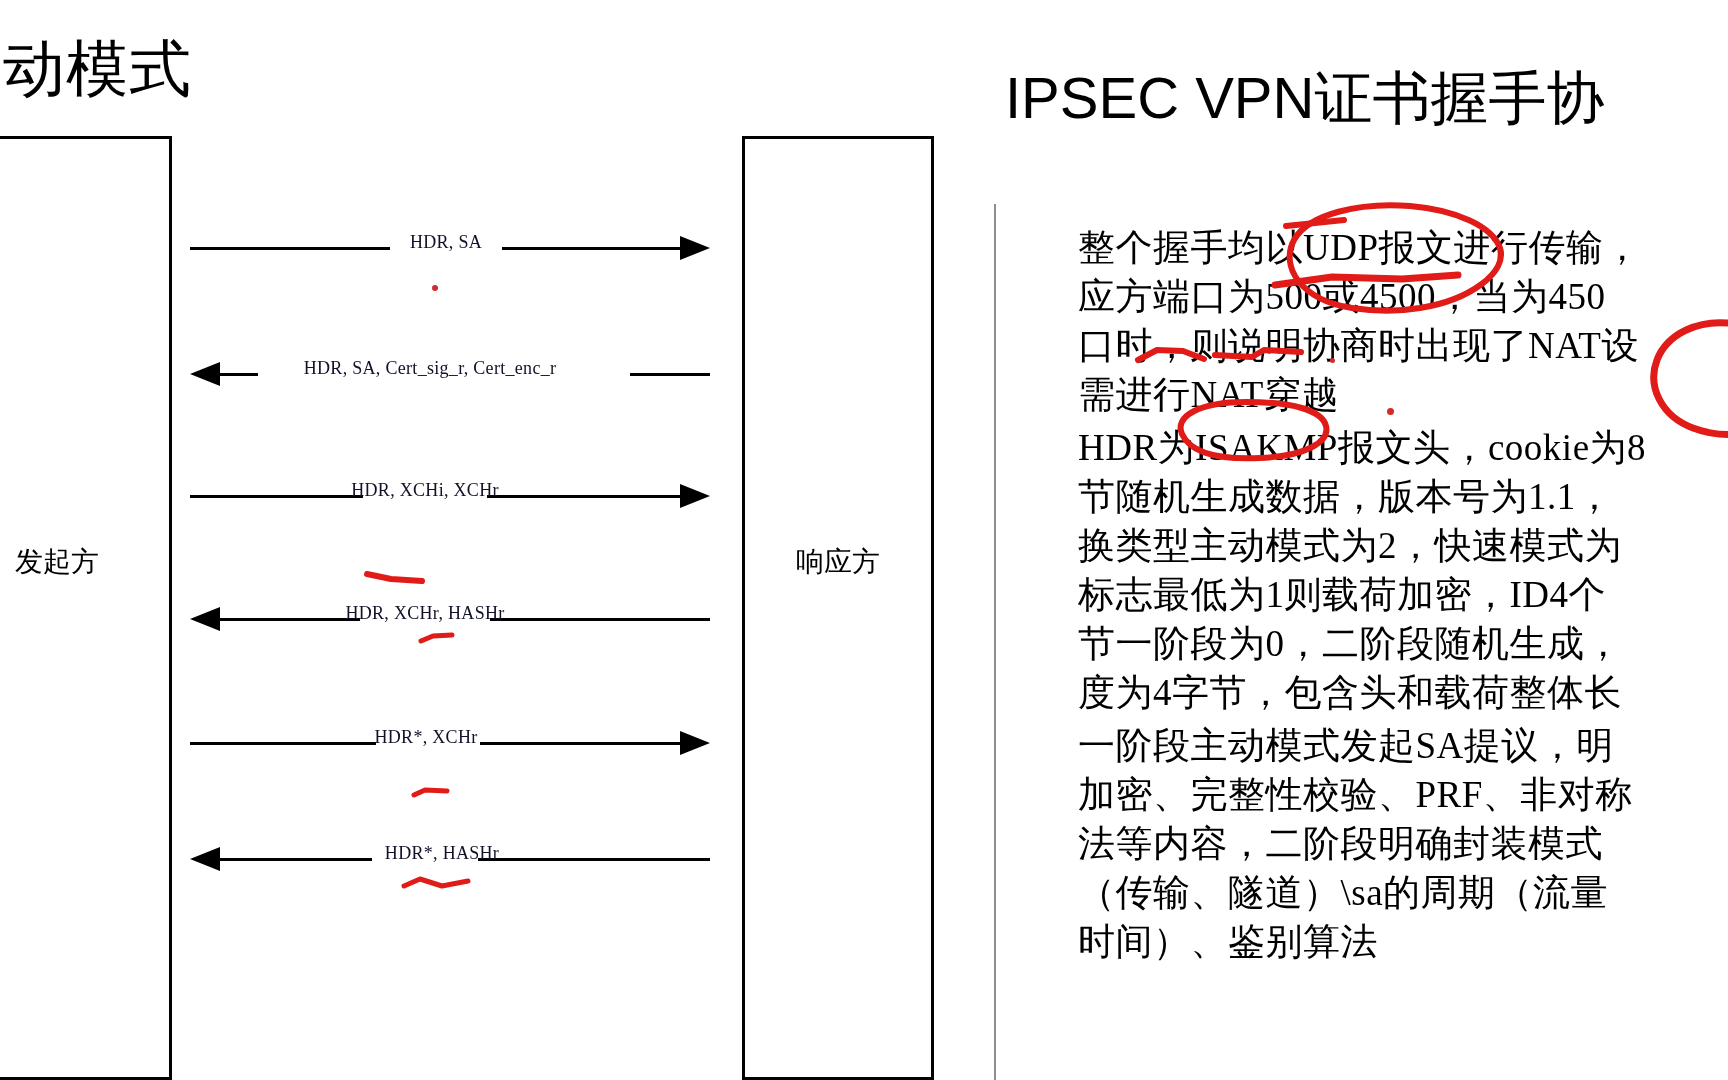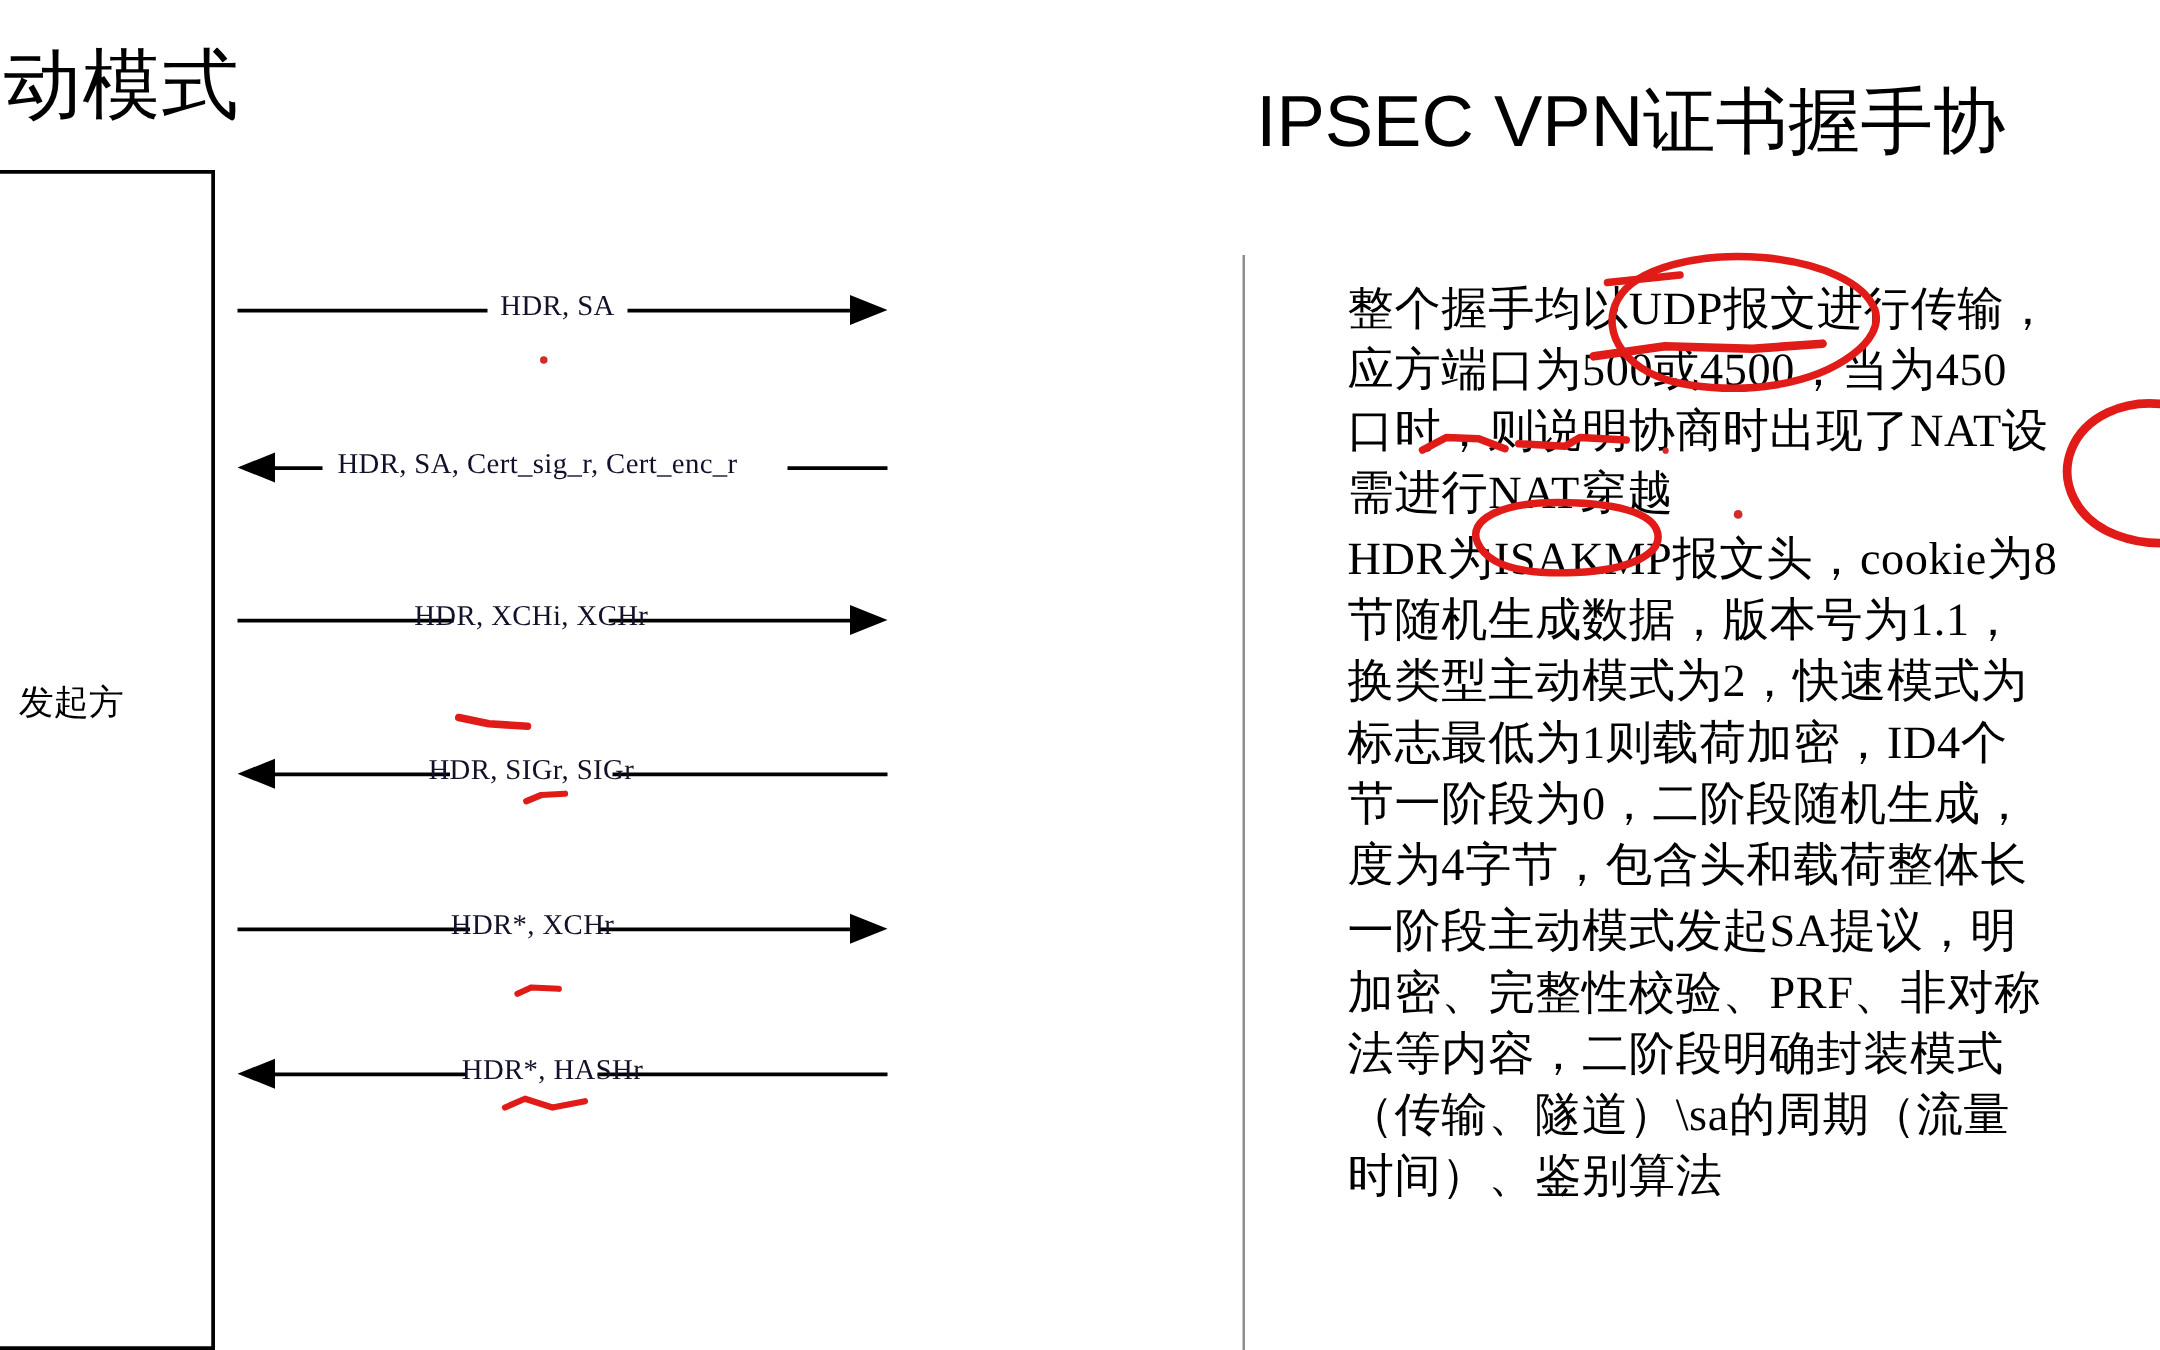--- a/index.html
+++ b/index.html
@@ -37,21 +37,21 @@
   .lifeline.responder .lifeline-label{top:404px;}
 
   
   .msg{position:absolute;height:0;}
   .msg .line-l,.msg .line-r{
     position:absolute;top:0;height:0;border-top:3px solid #000;
   }
   .msg .label{
     position:absolute;top:-15px;
     font-family:"Liberation Serif",serif;
-    font-size:23px;color:#11112a;white-space:nowrap;
+    font-size:18px;color:#11112a;white-space:nowrap;
     transform:translateX(-50%);letter-spacing:.3px;
   }
   .arrow-head{
     position:absolute;top:-11px;width:0;height:0;
     border-top:12px solid transparent;
     border-bottom:12px solid transparent;
   }
   .arrow-head.right{border-left:30px solid #000;}
   .arrow-head.left{border-right:30px solid #000;}
 
@@ -84,20 +84,23 @@
 <div class="slide">
 
   <div class="left-panel">
 
     <div class="left-title cut">主动模式</div>
 
     <div class="lifeline initiator">
       <div class="lifeline-label">发起方</div>
     </div>
 
+    <div class="lifeline responder">
+      <div class="lifeline-label">响应方</div>
+    </div>
 
     <div class="msg" style="left:190px;top:247px;width:520px;">
       <div class="line-l" style="left:0;width:200px;"></div>
       <div class="line-r" style="left:312px;width:178px;"></div>
       <div class="arrow-head right" style="left:490px;"></div>
       <div class="label" style="left:256px;">HDR, SA</div>
     </div>
     <div class="reddot" style="left:432px;top:285px;"></div>
 
     <div class="msg" style="left:190px;top:373px;width:520px;">
@@ -116,21 +119,21 @@
     <div class="pen" style="left:365px;top:570px;">
       <svg width="60" height="16" viewBox="0 0 60 16">
           <path d="M2 4 L26 9 L57 11" stroke-width="6"></path>
         </svg>
     </div>
 
     <div class="msg" style="left:190px;top:618px;width:520px;">
       <div class="arrow-head left" style="left:0;"></div>
       <div class="line-l" style="left:30px;width:140px;"></div>
       <div class="line-r" style="left:300px;width:220px;"></div>
-      <div class="label" style="left:235px;">HDR, SIGr, SIGr</div>
+      <div class="label" style="left:235px;">HDR, XCHr, HASHr</div>
     </div>
     <div class="pen" style="left:419px;top:632px;">
       <svg width="36" height="14" viewBox="0 0 36 14">
           <path d="M2 9 L14 4 L33 3" stroke-width="5"></path>
         </svg>
     </div>
 
     <div class="msg" style="left:190px;top:742px;width:520px;">
       <div class="line-l" style="left:0;width:186px;"></div>
       <div class="line-r" style="left:290px;width:200px;"></div>

